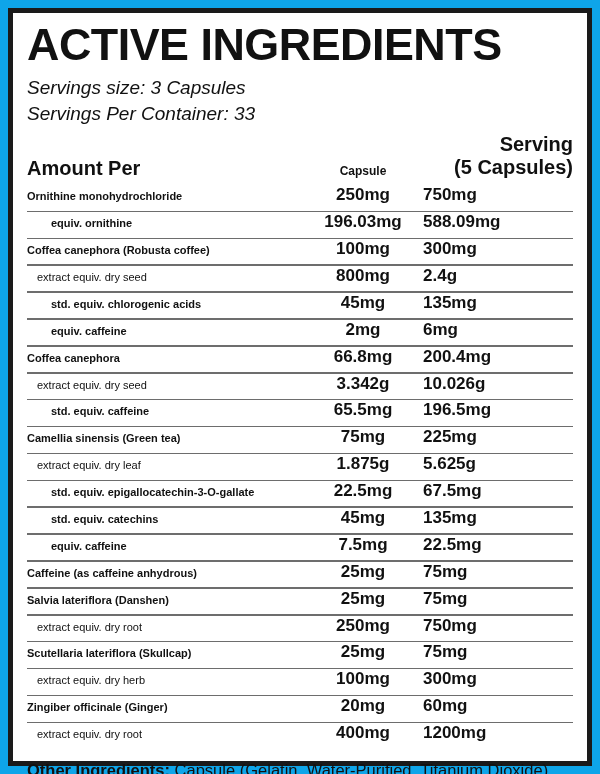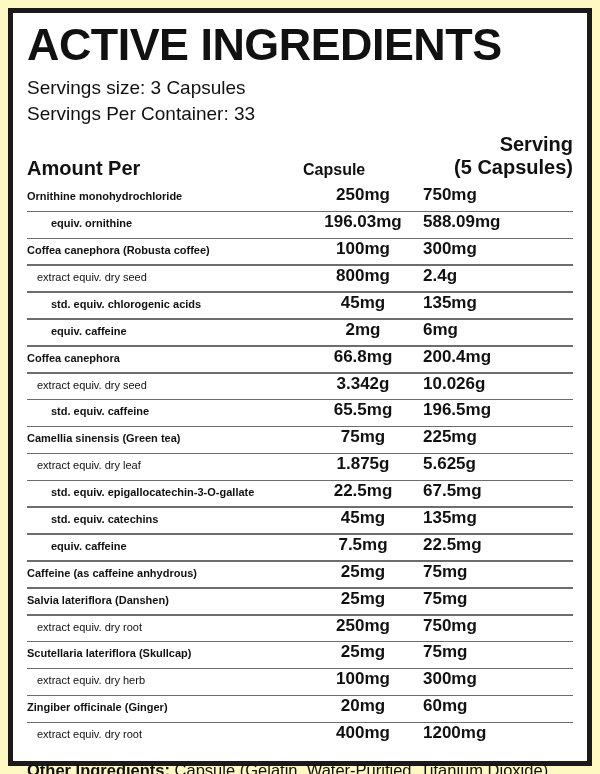--- a/index.html
+++ b/index.html
@@ -8,21 +8,21 @@
     width: 600px;
     height: 774px;
     background: #ffffff;
     font-family: "Liberation Sans", sans-serif;
   }
 
   #label-panel {
     position: relative;
     width: 600px;
     height: 774px;
-    background: #fef9c3;
+    background: #0ea5e9;
     padding: 8px 8px 8px 8px;
   }
 
   #label-frame {
     width: 100%;
     height: 100%;
     border: 5px solid #1a1a1a;
     background: #ffffff;
     padding: 10px 14px 8px 14px;
     display: flex;
@@ -40,20 +40,21 @@
     margin-bottom: 8px;
     transform: scaleX(1.02);
     transform-origin: left center;
   }
 
   
   .serving-line {
     font-size: 19px;
     line-height: 1.35;
     color: #111111;
+    font-style: italic;
   }
 
   #servings-block { padding-bottom: 4px; }
 
   
   .rule-heavy {
     height: 4px;
     background: #111111;
     margin: 3px 0 0 0;
   }
@@ -77,22 +78,22 @@
   .col-name {
     flex: 1 1 auto;
     font-size: 20px;
     font-weight: bold;
     color: #111111;
     line-height: 1.1;
     margin-top: 39px;
   }
   .col-capsule-head {
     width: 120px;
-    text-align: left;
-    font-size: 16px;
+    text-align: center;
+    font-size: 12px;
     font-weight: bold;
     color: #111111;
     line-height: 1.15;
   }
   .col-serving-head {
     width: 150px;
     text-align: right;
     font-size: 20px;
     font-weight: bold;
     color: #111111;

